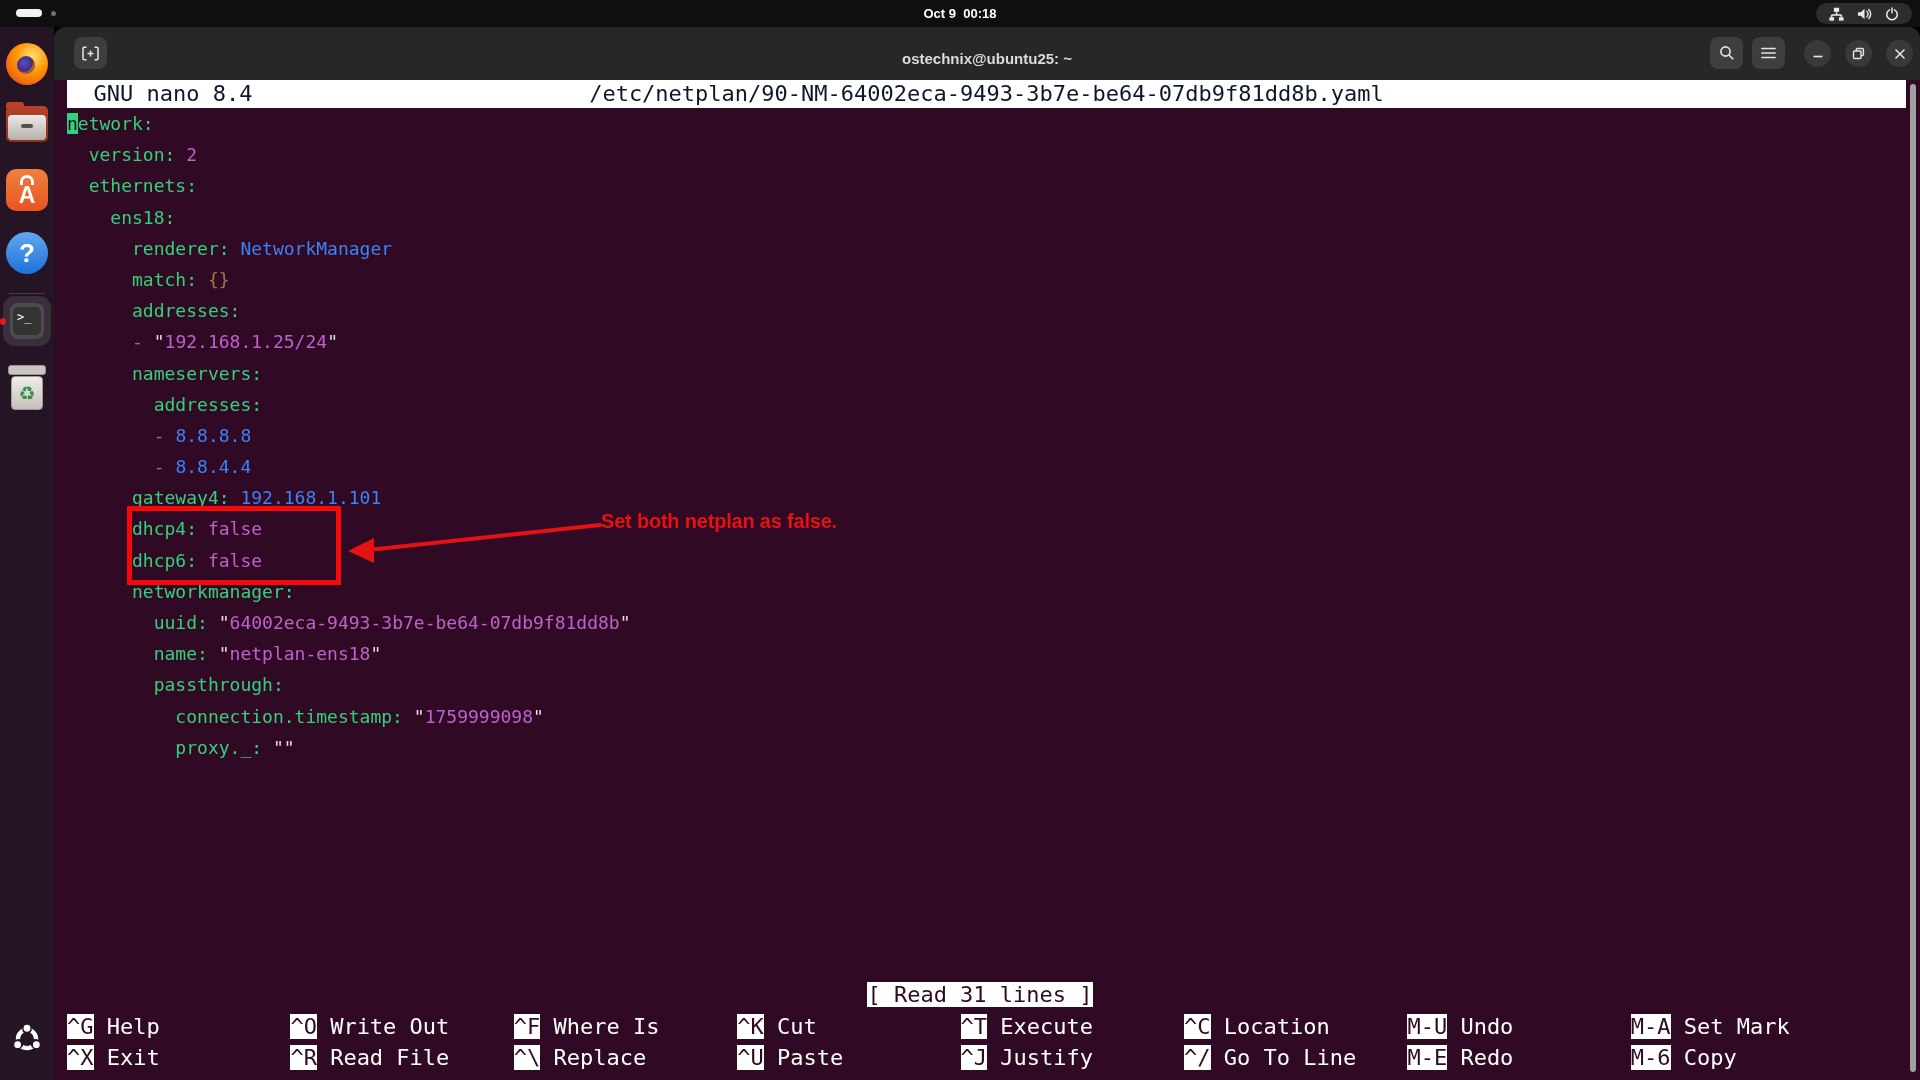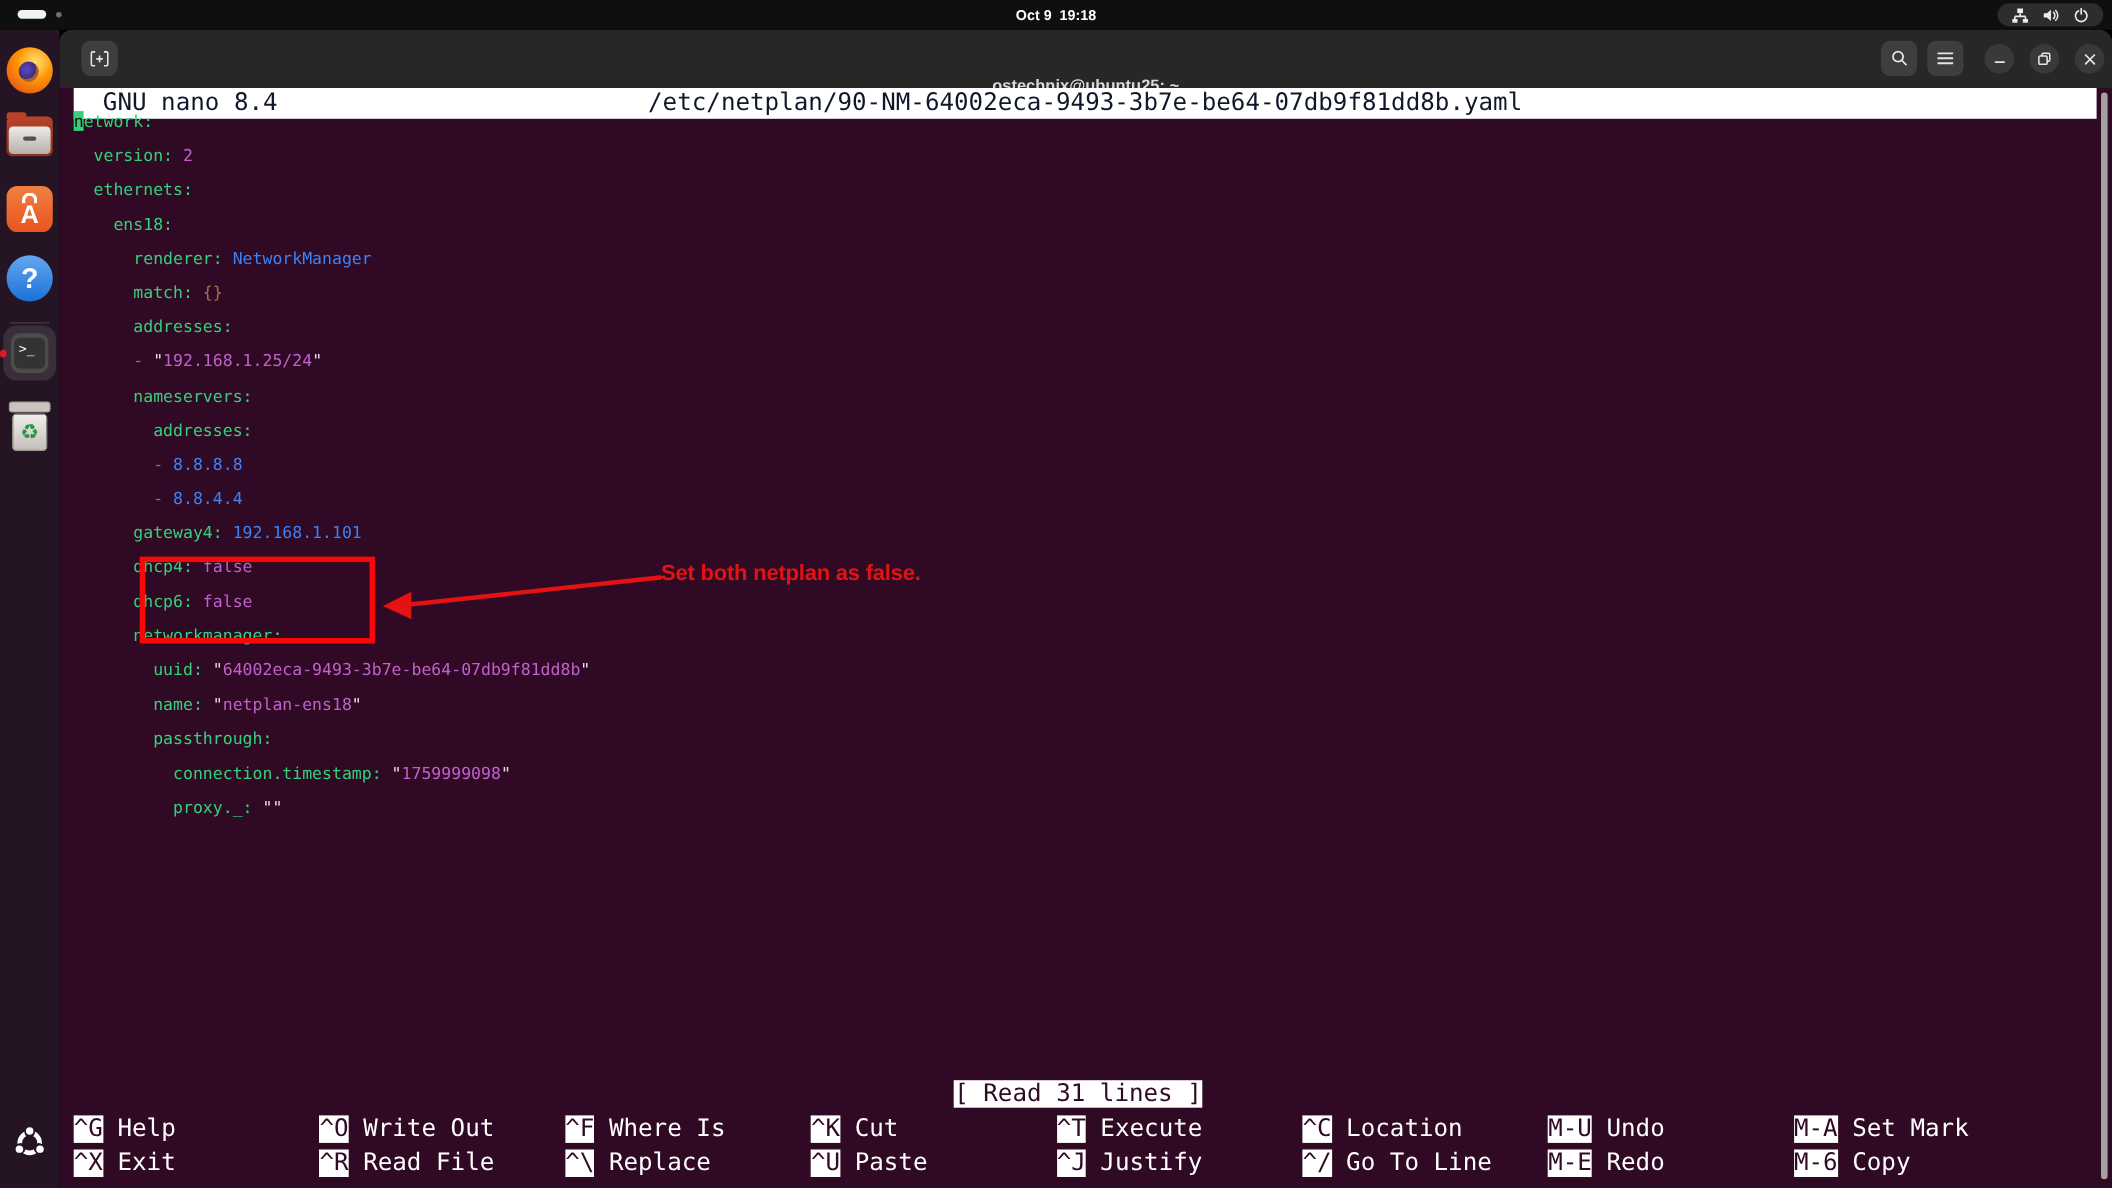--- a/index.html
+++ b/index.html
@@ -55,29 +55,29 @@
   .tb-btn { position:absolute; display:flex; align-items:center; justify-content:center; color:#e6e6e6; cursor:default; }
   .sq { width:33px; height:32px; border-radius:8px; background:#3e3e3e; top:10px; }
   .ci { width:27px; height:27px; border-radius:50%; background:#393939; top:13px; }
   .newtab { left:20px; }
   .search { left:1656px; }
   .menu { left:1698px; }
   .minb { left:1750px; font-size:15px; }
   .maxb { left:1791px; }
   .closeb { left:1832px; font-size:14px; }
   .wtitle { position:absolute; left:0; right:0; top:0; height:62px; display:flex; align-items:center; justify-content:center;
-            color:#dadada; font-size:15px; font-weight:700;margin-top:20px; }
+            color:#dadada; font-size:15px; font-weight:700; }
 
   
   .mono { font-family:"DejaVu Sans Mono","Liberation Mono",monospace; }
   .nano-header { position:absolute; left:13px; right:14px; top:53px; height:28px; background:#ffffff; color:#0f172a;
                  font-size:22px; line-height:28px; white-space:pre; }
   .nano-ver { position:absolute; left:0; top:0; }
   .nano-file { position:absolute; left:0; right:0; top:0; text-align:center; }
-  .content { position:absolute; left:13px; top:68px; white-space:pre; font-size:15px; line-height:31.2px; color:#ffffff; }
+  .content { position:absolute; left:13px; top:81px; white-space:pre; font-size:18px; line-height:31.2px; color:#ffffff; }
   .line { height:31.2px; }
   .tk { color:#33d17a; } .tp { color:#3b82f6; } .ts { color:#c061cb; }
   .tq { color:#ecd9ea; } .tb { color:#a2734c; }
   .tcur { background:#33d17a; color:#1d0517; }
 
   .redbox { position:absolute; left:73px; top:479px; width:214px; height:79px; border:5px solid #f60909; z-index:6; }
   .anno { position:absolute; left:547px; top:483px; color:#e31313; font-size:20px; font-weight:700; z-index:6; letter-spacing:-0.2px; }
   .arrow-svg { position:absolute; left:0; top:0; width:1866px; height:1053px; z-index:6; pointer-events:none; }
 
   .statusbar { position:absolute; left:0; right:14px; top:953px; text-align:center; font-size:22px; line-height:29px; }
@@ -92,21 +92,21 @@
   .scrollbar { position:absolute; right:4px; top:57px; width:6px; height:988px; background:#a49fa0; border-radius:3px; z-index:7; }
 </style>
 </head>
 <body>
 
 <div id="topbar">
   <div class="ws-ind">
     <div class="ws-pill"></div>
     <div class="ws-dot"></div>
   </div>
-  <div class="clock">Oct 9  19:18</div>
+  <div class="clock">Oct 9  00:18</div>
   <div class="tray">
     <span>
       <svg width="15" height="14" viewBox="0 0 16 15" fill="none" stroke="#ececec" stroke-width="1.6">
         <rect x="5.2" y="0.8" width="5.6" height="4.4" fill="#ececec" stroke="none"></rect>
         <path d="M8 5.5 v3 M2.8 8.5 h10.4 M2.8 8.5 v2.5 M13.2 8.5 v2.5"></path>
         <rect x="0.4" y="11" width="5" height="3.6" fill="#ececec" stroke="none"></rect>
         <rect x="10.6" y="11" width="5" height="3.6" fill="#ececec" stroke="none"></rect>
       </svg>
     </span>
     <span>

